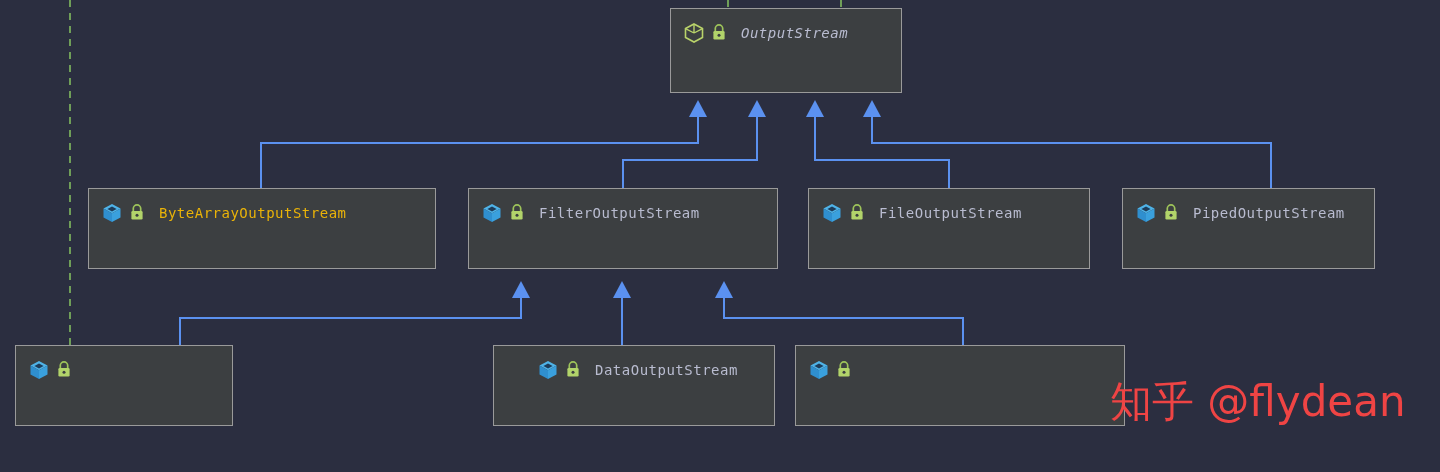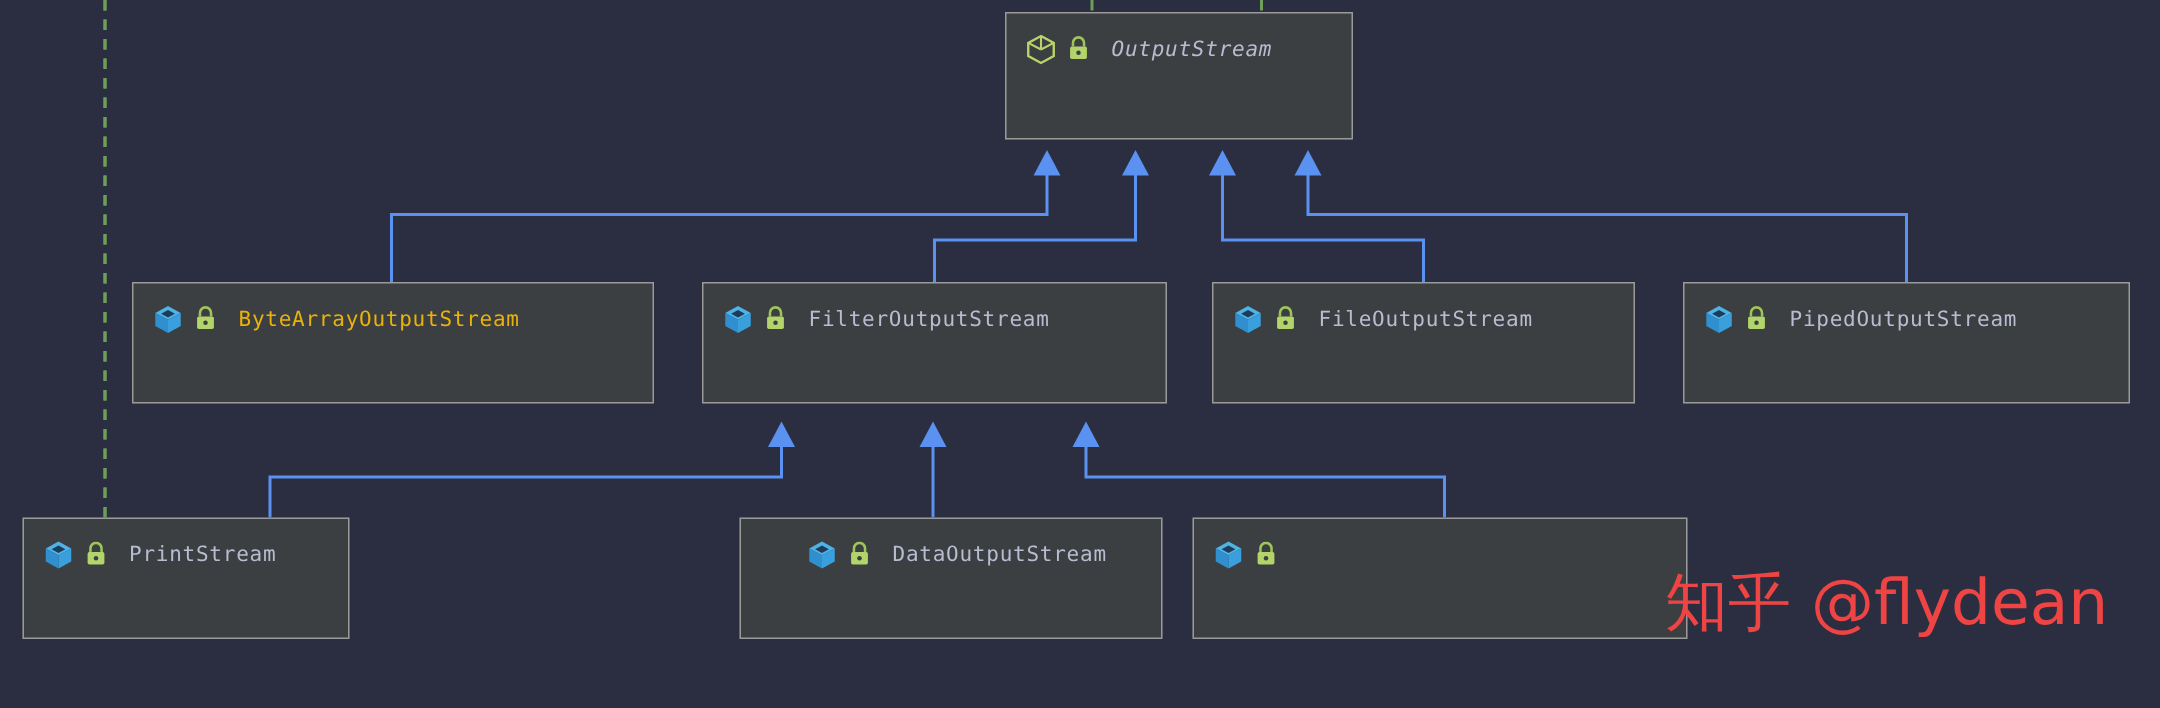--- a/index.html
+++ b/index.html
@@ -181,21 +181,21 @@
               </svg></span>
             <span class="icon-lock"><svg width="16" height="18" viewBox="0 0 16 18">
                 <path d="M4.3 7 L4.3 4.6 A3.7 3.7 0 0 1 11.7 4.6 L11.7 7" fill="none" stroke="#9ec45a" stroke-width="1.7"></path>
                 <rect x="2.4" y="7" width="11.2" height="8.4" rx="1.2" fill="#b2d46a"></rect>
                 <circle cx="8" cy="11.2" r="1.5" fill="#3c3f41"></circle>
               </svg></span>
           </div>
           <span class="node-label" style="color: rgb(185, 188, 208);">FileOutputStream</span>
         </div>
       </div>
-      <div class="uml-node" style="left: 1122px; top: 188px; width: 298px; height: 81px; background: rgb(60, 63, 65); border-color: rgb(154, 154, 154);">
+      <div class="uml-node" style="left: 1122px; top: 188px; width: 253px; height: 81px; background: rgb(60, 63, 65); border-color: rgb(154, 154, 154);">
         <div class="node-header">
           <div class="node-icons">
             <span class="icon-cube"><svg width="22" height="22" viewBox="0 0 22 22">
                 <path d="M11 2 L19.5 6.6 L11 11.2 L2.5 6.6 Z" fill="#4fb3e8"></path>
                 <path d="M2.5 6.6 L11 11.2 L11 20 L2.5 15.4 Z" fill="#2f8fcf"></path>
                 <path d="M19.5 6.6 L19.5 15.4 L11 20 L11 11.2 Z" fill="#3aa0dd"></path>
                 <path d="M11 4.6 L15.6 7.1 L11 9.6 L6.4 7.1 Z" fill="#1d3c5a"></path>
               </svg></span>
             <span class="icon-lock"><svg width="16" height="18" viewBox="0 0 16 18">
                 <path d="M4.3 7 L4.3 4.6 A3.7 3.7 0 0 1 11.7 4.6 L11.7 7" fill="none" stroke="#9ec45a" stroke-width="1.7"></path>
@@ -214,21 +214,20 @@
                 <path d="M2.5 6.6 L11 11.2 L11 20 L2.5 15.4 Z" fill="#2f8fcf"></path>
                 <path d="M19.5 6.6 L19.5 15.4 L11 20 L11 11.2 Z" fill="#3aa0dd"></path>
                 <path d="M11 4.6 L15.6 7.1 L11 9.6 L6.4 7.1 Z" fill="#1d3c5a"></path>
               </svg></span>
             <span class="icon-lock"><svg width="16" height="18" viewBox="0 0 16 18">
                 <path d="M4.3 7 L4.3 4.6 A3.7 3.7 0 0 1 11.7 4.6 L11.7 7" fill="none" stroke="#9ec45a" stroke-width="1.7"></path>
                 <rect x="2.4" y="7" width="11.2" height="8.4" rx="1.2" fill="#b2d46a"></rect>
                 <circle cx="8" cy="11.2" r="1.5" fill="#3c3f41"></circle>
               </svg></span>
           </div>
-          <span class="node-label" style="color: rgb(185, 188, 208);">PrintStream</span>
         </div>
       </div>
       <div class="uml-node" style="left: 493px; top: 345px; width: 282px; height: 81px; background: rgb(60, 63, 65); border-color: rgb(154, 154, 154); padding-left: 31px;">
         <div class="node-header">
           <div class="node-icons">
             <span class="icon-cube"><svg width="22" height="22" viewBox="0 0 22 22">
                 <path d="M11 2 L19.5 6.6 L11 11.2 L2.5 6.6 Z" fill="#4fb3e8"></path>
                 <path d="M2.5 6.6 L11 11.2 L11 20 L2.5 15.4 Z" fill="#2f8fcf"></path>
                 <path d="M19.5 6.6 L19.5 15.4 L11 20 L11 11.2 Z" fill="#3aa0dd"></path>
                 <path d="M11 4.6 L15.6 7.1 L11 9.6 L6.4 7.1 Z" fill="#1d3c5a"></path>

